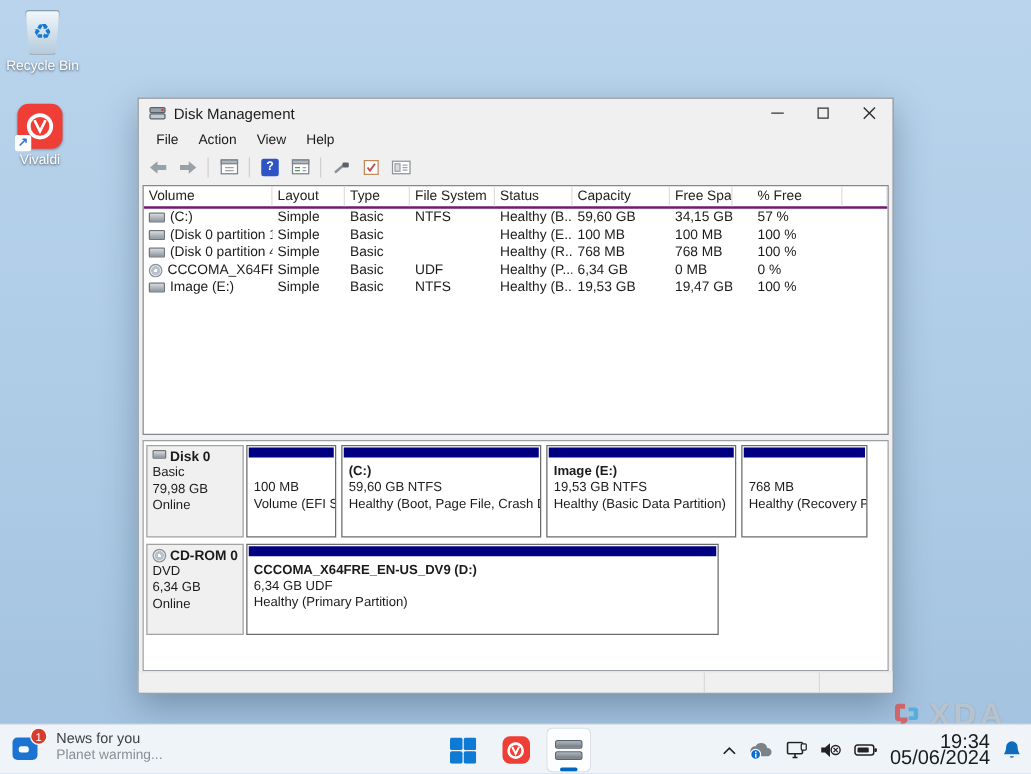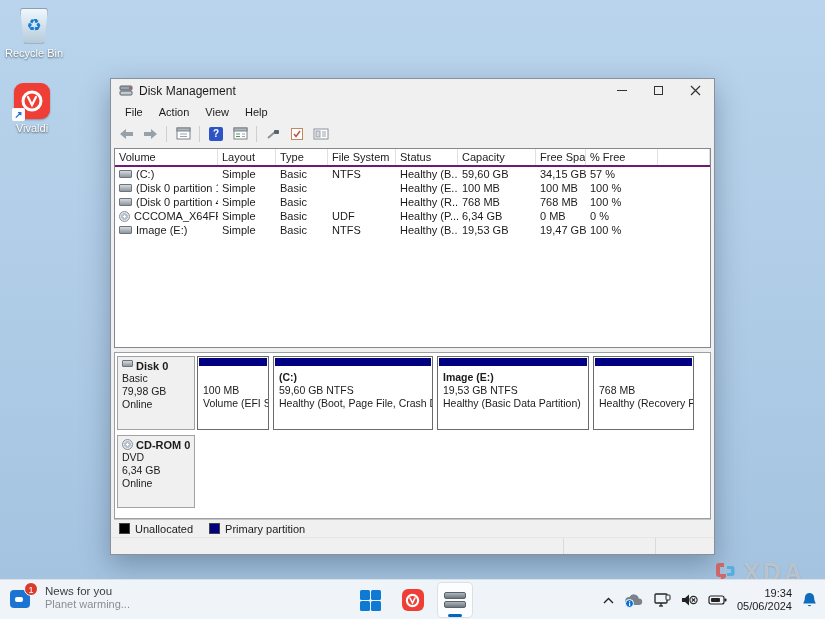--- a/index.html
+++ b/index.html
@@ -43,21 +43,21 @@
   .tb-sep { width:1px; height:16px; background:#cfcfcf; margin:0 2px; }
   .help-box { width:14px; height:14px; background:#2d53c4; color:#fff; font-weight:bold; font-size:10px;
     display:flex; align-items:center; justify-content:center; border-radius:2px; }
 
   
   .list-panel { margin:3px 3px 0; height:200px; background:#fff; border:1px solid #828790; overflow:hidden;
     display:flex; flex-direction:column; }
   .list-header { display:flex; height:18px; flex:0 0 auto; border-bottom:2px solid #701a75; }
   .hcell { padding:2px 4px 0; border-right:1px solid #e0e0e0; white-space:nowrap; overflow:hidden; color:#222; }
   .c-vol{width:103px;} .c-layout{width:58px;} .c-type{width:52px;} .c-fs{width:68px;}
-  .c-status{width:62px;} .c-cap{width:78px;} .c-free{width:50px;} .c-pct{width:72px;}
+  .c-status{width:62px;} .c-cap{width:78px;} .c-free{width:50px;} .c-pct{width:72px;margin-left:16px;}
   .c-fill{flex:1;}
   .list-row { display:flex; height:14px; align-items:center; }
   .rcell { padding:0 4px; white-space:nowrap; overflow:hidden; }
   .vol-cell { display:flex; align-items:center; gap:4px; }
   .drive-ico { width:13px; height:8px; flex:0 0 auto;
     background:linear-gradient(180deg,#d7dbe0,#8e969e); border:1px solid #6d747b; border-radius:1px; }
   .cd-ico { width:11px; height:11px; flex:0 0 auto; border-radius:50%;
     background:radial-gradient(circle at 50% 50%, #fff 0 18%, #b9c2cc 19% 55%, #dfe5ea 56% 100%);
     border:1px solid #8a929a; }
 
@@ -109,21 +109,21 @@
   .task-btn.active { background:rgba(255,255,255,.8); box-shadow:inset 0 0 0 1px rgba(120,140,160,.25); }
   .task-btn.active::after { content:""; position:absolute; bottom:1px; left:50%; transform:translateX(-50%);
     width:14px; height:3px; border-radius:2px; background:#0067c0; }
   .vivaldi-task { width:22px; height:22px; background:#ef3e36; border-radius:6px;
     display:flex; align-items:center; justify-content:center; }
   .dm-task-ico { width:22px; height:16px; display:flex; flex-direction:column; gap:2px; }
   .dm-task-ico span { flex:1; border-radius:2px; background:linear-gradient(180deg,#aeb6bd,#6e777f);
     border:1px solid #5a626a; }
 
   .tray { position:absolute; right:8px; top:0; height:40px; display:flex; align-items:center; gap:10px; }
-  .clock { text-align:right; font-size:11px; line-height:13px; color:#1b1b1b; }
+  .clock { text-align:right; font-size:16px; line-height:13px; color:#1b1b1b; }
 </style>
 </head>
 <body>
 
 <div class="stage">
 
   <div class="desk-icon" style="left:-2px; top:8px;">
     <div class="glyph">
         <div class="bin-body"></div>
       </div>
@@ -357,34 +357,34 @@
       <div class="disk-row h73">
         <div class="disk-label">
           <div class="disk-name">
               <span class="cd-ico"></span>
               <span>CD-ROM 0</span>
             </div>
           <div class="disk-sub">DVD</div>
           <div class="disk-sub">6,34 GB</div>
           <div class="disk-sub">Online</div>
         </div>
-      </div>
-
-    </div>
-
-    <div class="legendbar">
-      <div class="legend-item">
-        <span class="swatch" style="background: rgb(0, 0, 0);"></span>
-        <span>Unallocated</span>
-      </div>
-      <div class="legend-item">
-        <span class="swatch" style="background: rgb(0, 0, 128);"></span>
-        <span>Primary partition</span>
-      </div>
-    </div>
+        <div class="pblocks">
+          <div class="pblock" style="width:378px">
+            <div class="pband" style="background: rgb(0, 0, 128);"></div>
+            <div class="ptext">
+              <div class="pname">CCCOMA_X64FRE_EN-US_DV9  (D:)</div>
+              <div>6,34 GB UDF</div>
+              <div>Healthy (Primary Partition)</div>
+            </div>
+          </div>
+        </div>
+      </div>
+
+    </div>
+
 
     <div class="statusbar">
       <div class="status-pane sp1"></div>
       <div class="status-pane sp2"></div>
       <div class="status-pane sp3"></div>
     </div>
   </div>
 
   <div class="watermark">
     <svg width="24" height="26" viewBox="0 0 24 26">

